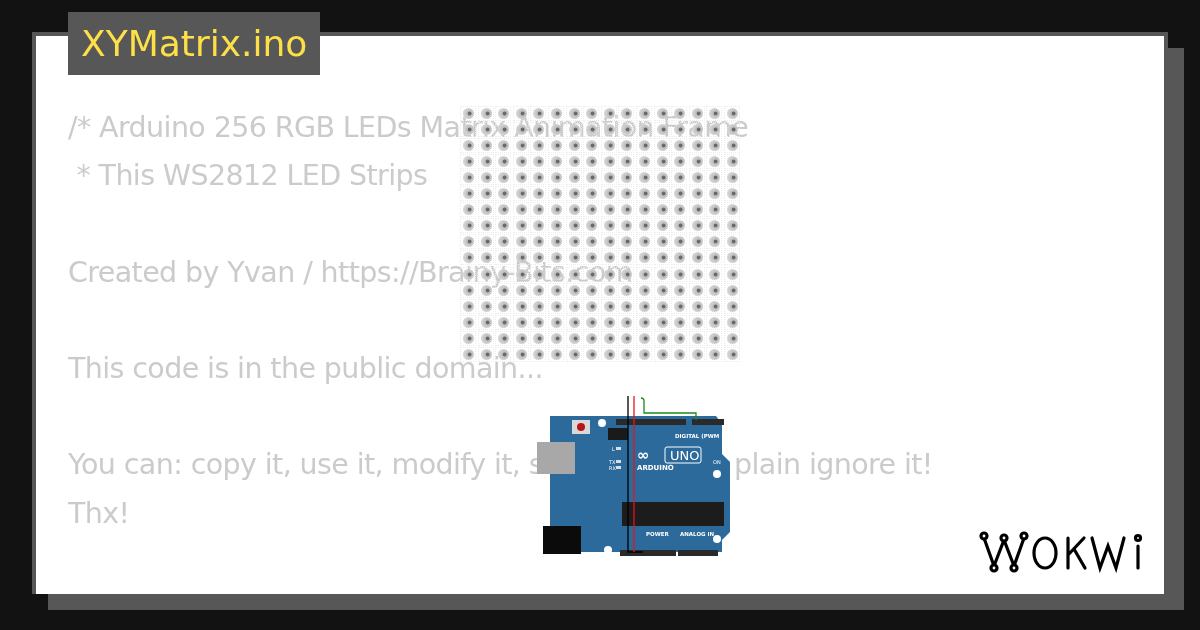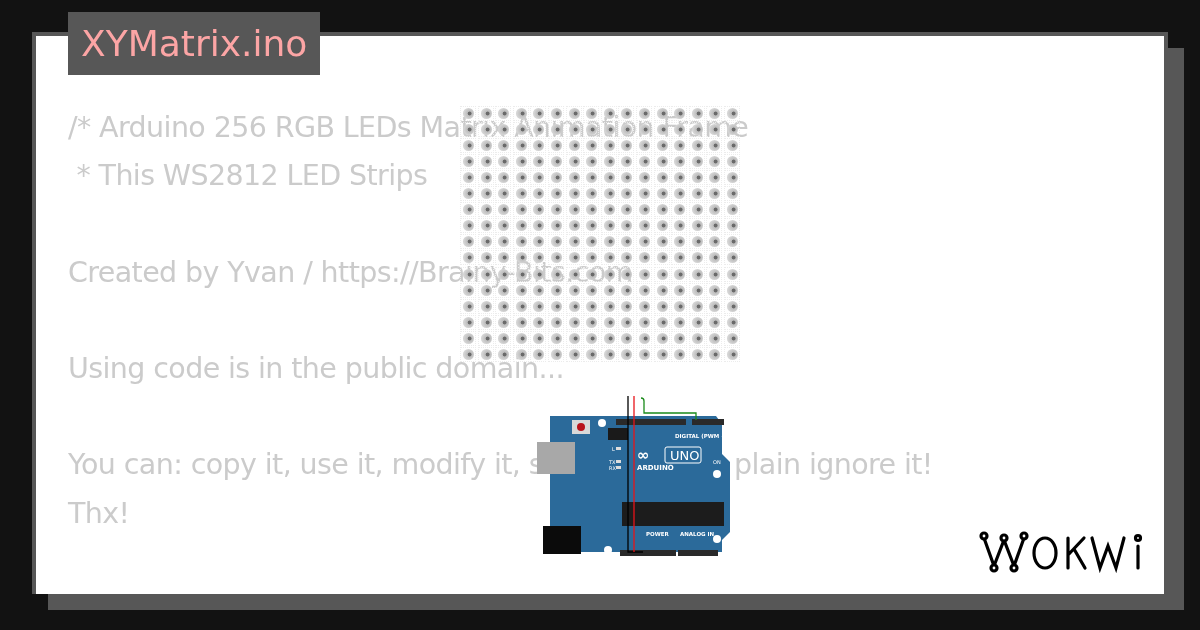--- a/index.html
+++ b/index.html
@@ -15,21 +15,21 @@
   .card {
     position: absolute; left: 32px; top: 32px; width: 1136px; height: 562px;
     background: #575757;
   }
   .card-inner {
     position: absolute; left: 4px; top: 4px; width: 1128px; height: 558px;
     background: #ffffff; overflow: hidden;
   }
   .title-tab {
     position: absolute; left: 68px; top: 12px; height: 63px;
-    padding: 0 13px; background: #575757; color: #fca5a5;
+    padding: 0 13px; background: #575757; color: #fde047;
     font-size: 36px; line-height: 63px; letter-spacing: 0;
     z-index: 5;
   }
   .code {
     position: absolute; left: 32px; top: 68px; margin: 0;
     color: #cbcbcb; font-size: 28.5px; line-height: 48.2px;
     white-space: pre; font-family: "DejaVu Sans", sans-serif;
     letter-spacing: -0.6px;
   }
   .matrix {
@@ -53,21 +53,21 @@
 
 <div class="shadow"></div>
 
 <div class="card">
   <div class="card-inner">
     <pre class="code"><span>/* Arduino 256 RGB LEDs Matrix Animation Frame</span>
 <span> * This WS2812 LED Strips</span>
 <span></span>
 <span>Created by Yvan / https://Brainy-Bits.com</span>
 <span></span>
-<span>Using code is in the public domain...</span>
+<span>This code is in the public domain...</span>
 <span></span>
 <span>You can: copy it, use it, modify it, share it or just plain ignore it!</span>
 <span>Thx!</span>
 <span></span>
 <span>*/</span></pre>
 
     <div class="matrix" id="matrix">
         <div class="led" style="left: 0px; top: 0px;"></div>
         <div class="led" style="left: 17.6px; top: 0px;"></div>
         <div class="led" style="left: 35.2px; top: 0px;"></div>

